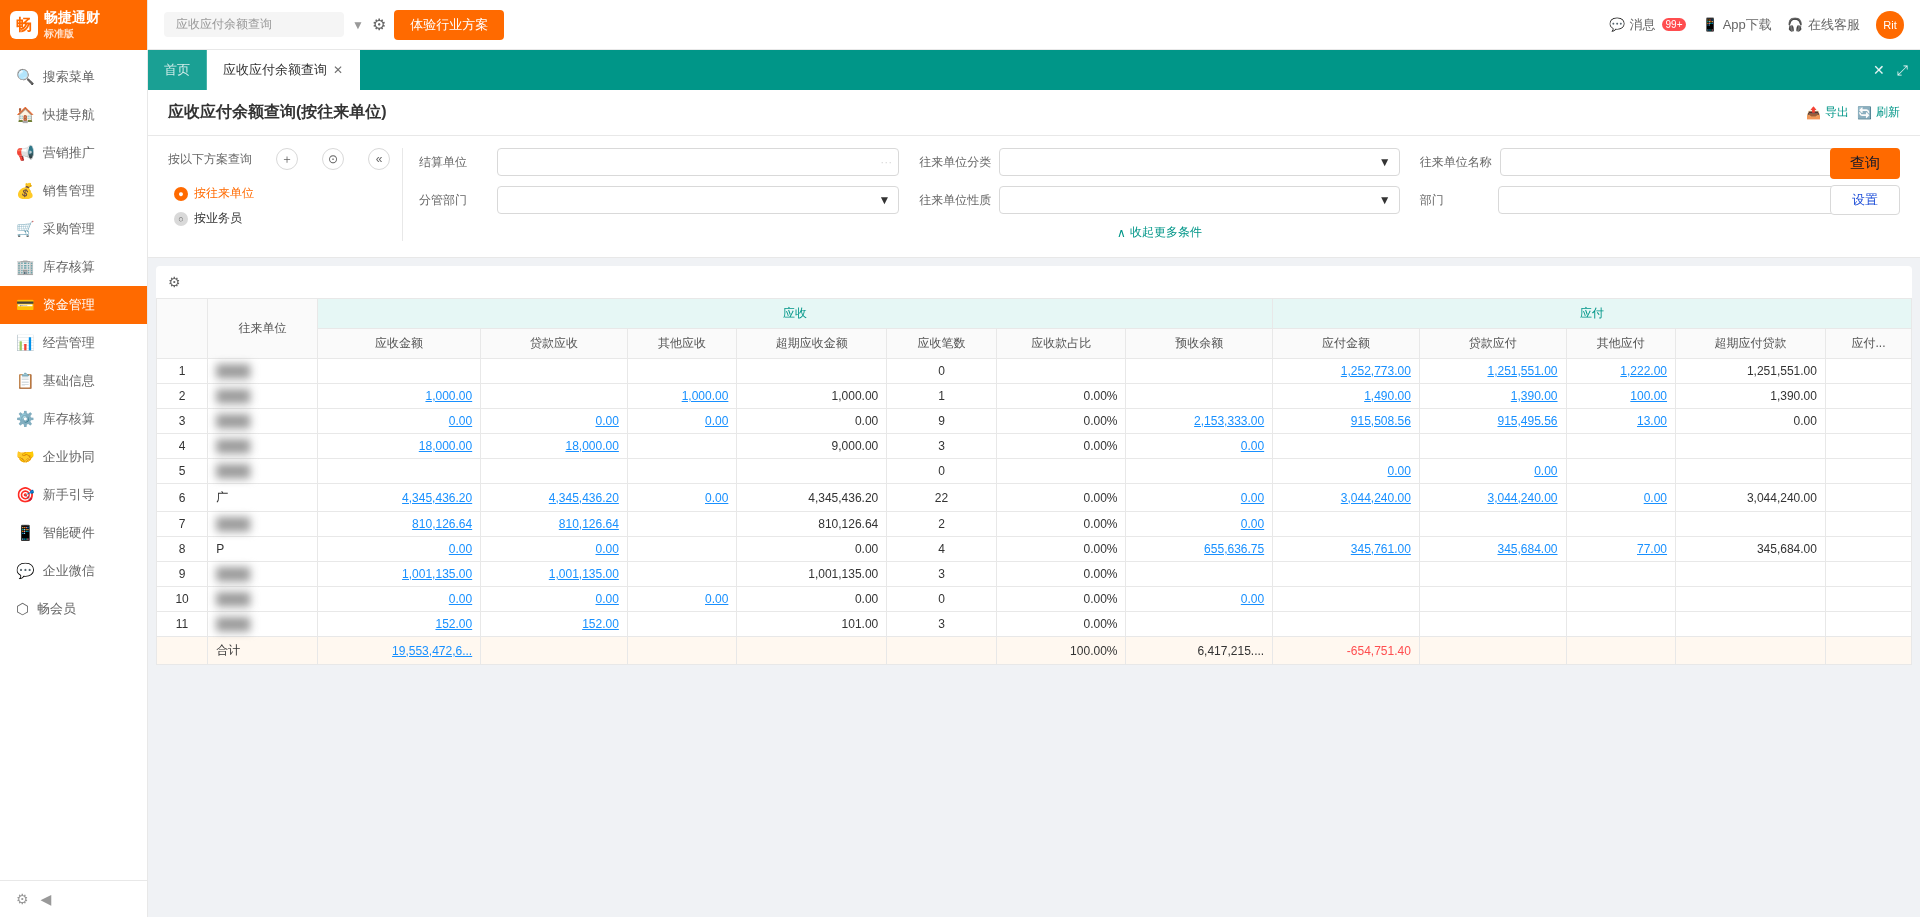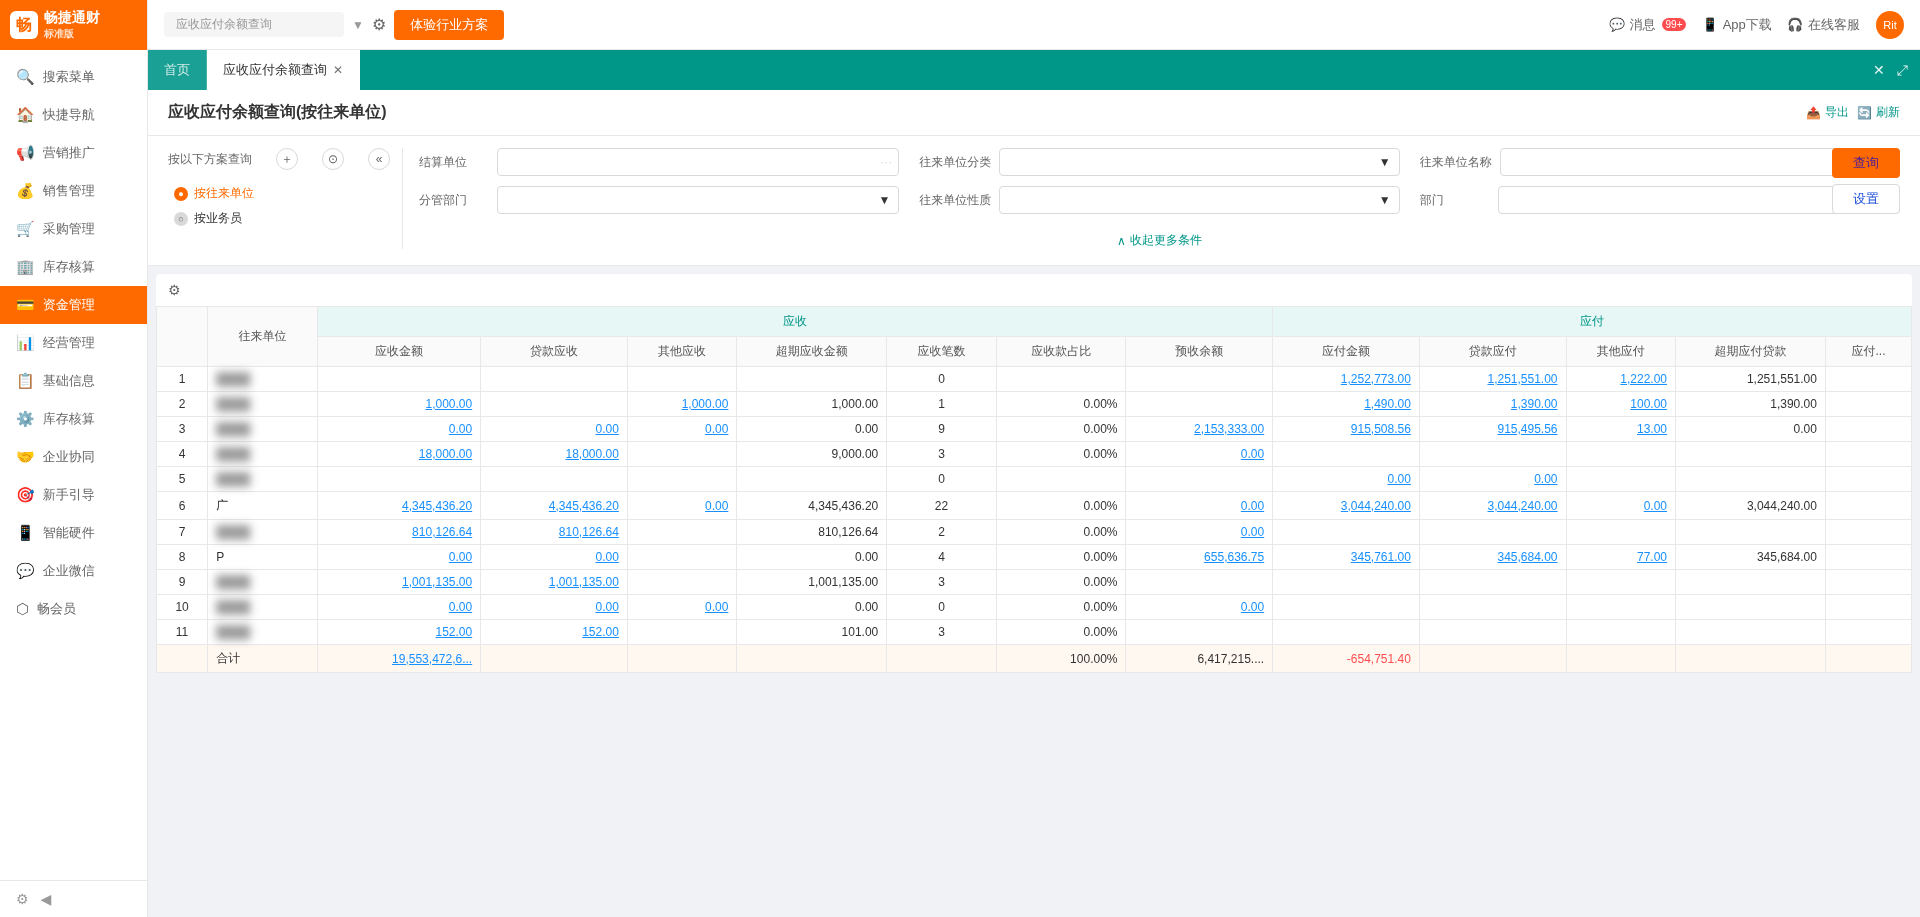--- a/index.html
+++ b/index.html
@@ -136,22 +136,22 @@
       margin: 8px auto 0; display: flex; align-items: center; justify-content: center;
       gap: 4px; color: #009688; cursor: pointer; font-size: 12px;
     }
 
     
     .action-bar {
       position: absolute; right: 20px; top: 12px;
       display: flex; flex-direction: column; gap: 6px;
     }
     .btn-query {
-      background: #ff6a00; color: #4c1d95; border: none;
-      padding: 6px 20px; border-radius: 4px; cursor: pointer; font-size: 13px;
+      background: #ff6a00; color: #0f172a; border: none;
+      padding: 6px 20px; border-radius: 4px; cursor: pointer; font-size: 15px;
     }
     .btn-setting {
       background: white; color: #1d4ed8; border: 1px solid #d9d9d9;
       padding: 5px 20px; border-radius: 4px; cursor: pointer; font-size: 13px;
     }
 
     
     .table-section { background: #fff; margin: 8px; border-radius: 4px; }
     .table-toolbar { padding: 8px 12px; display: flex; align-items: center; }
     .table-settings-icon { color: #666; cursor: pointer; font-size: 14px; }
@@ -324,21 +324,21 @@
               <span>按往来单位</span>
             </div>
             <div class="scheme-item">
               <span class="scheme-dot gray">○</span>
               <span>按业务员</span>
             </div>
           </div>
         </div>
 
         <div style="flex:1;">
-          <div style="display:grid;grid-template-columns:1fr 1fr 1fr;gap:10px 20px;margin-bottom:18px;">
+          <div style="display:grid;grid-template-columns:1fr 1fr 1fr;gap:10px 20px;margin-bottom:10px;">
 
             <div class="form-row">
               <span class="form-label">结算单位</span>
               <div class="form-input" style="position:relative;min-width:140px;">
                 <span class="form-input-dots">···</span>
               </div>
             </div>
             <div class="form-row">
               <span class="form-label">往来单位分类</span>
               <div class="form-select" style="min-width:140px;">

